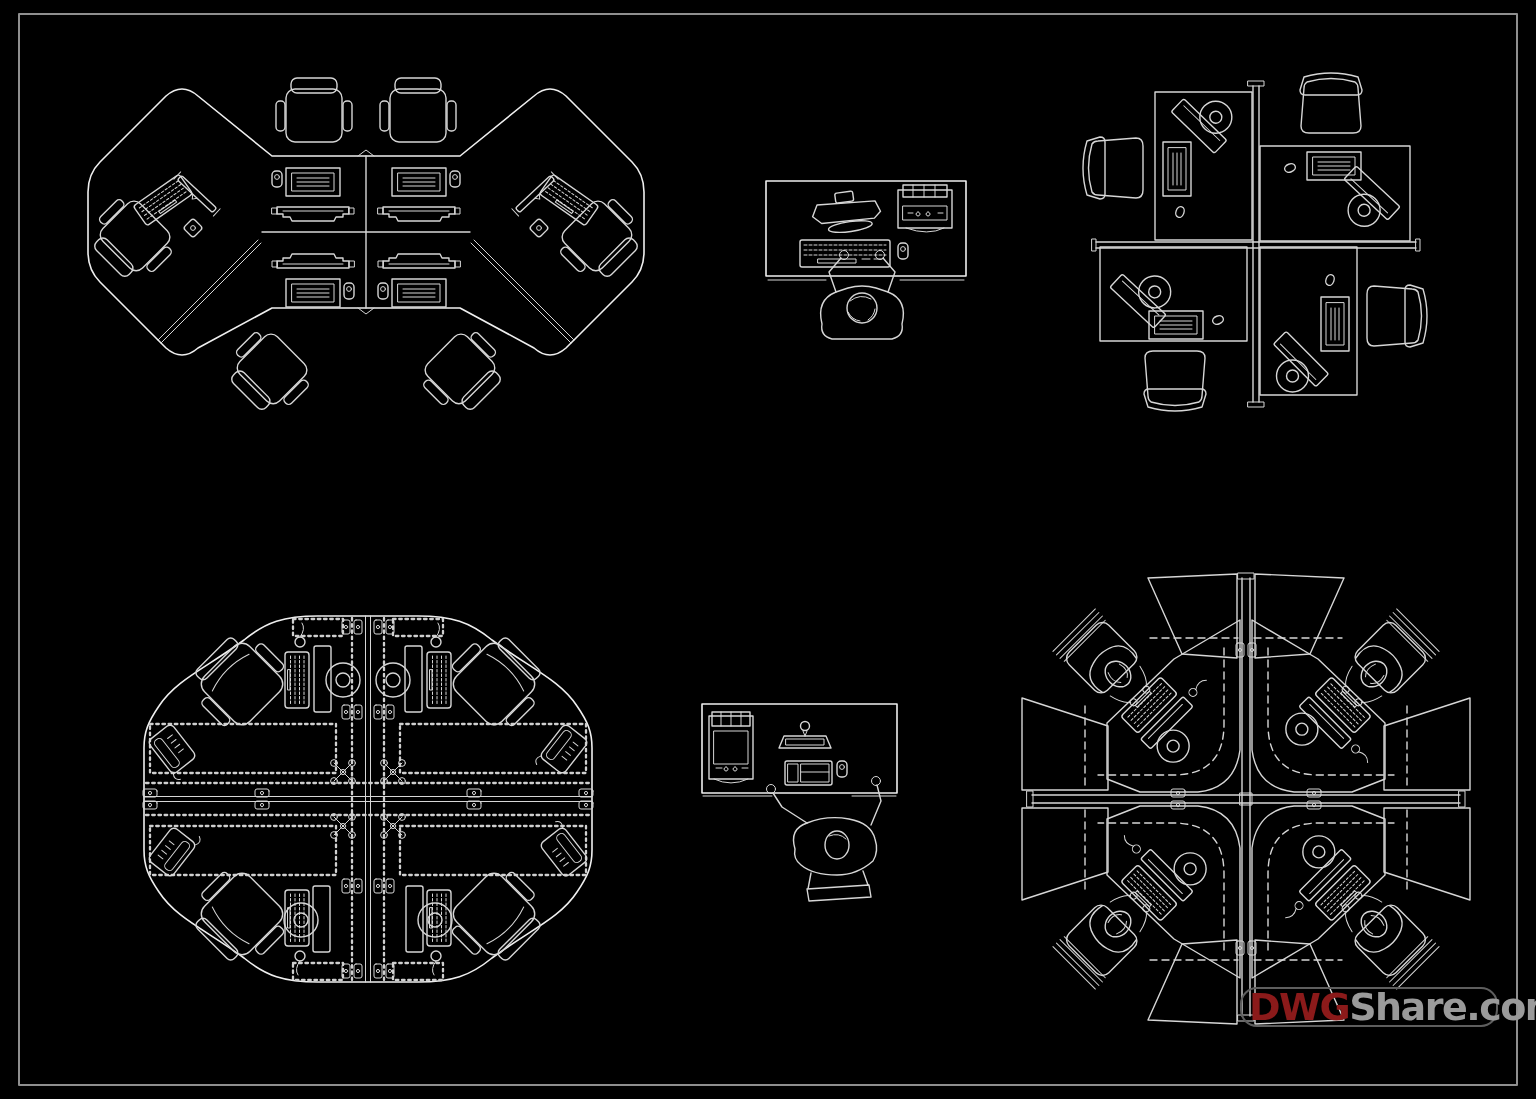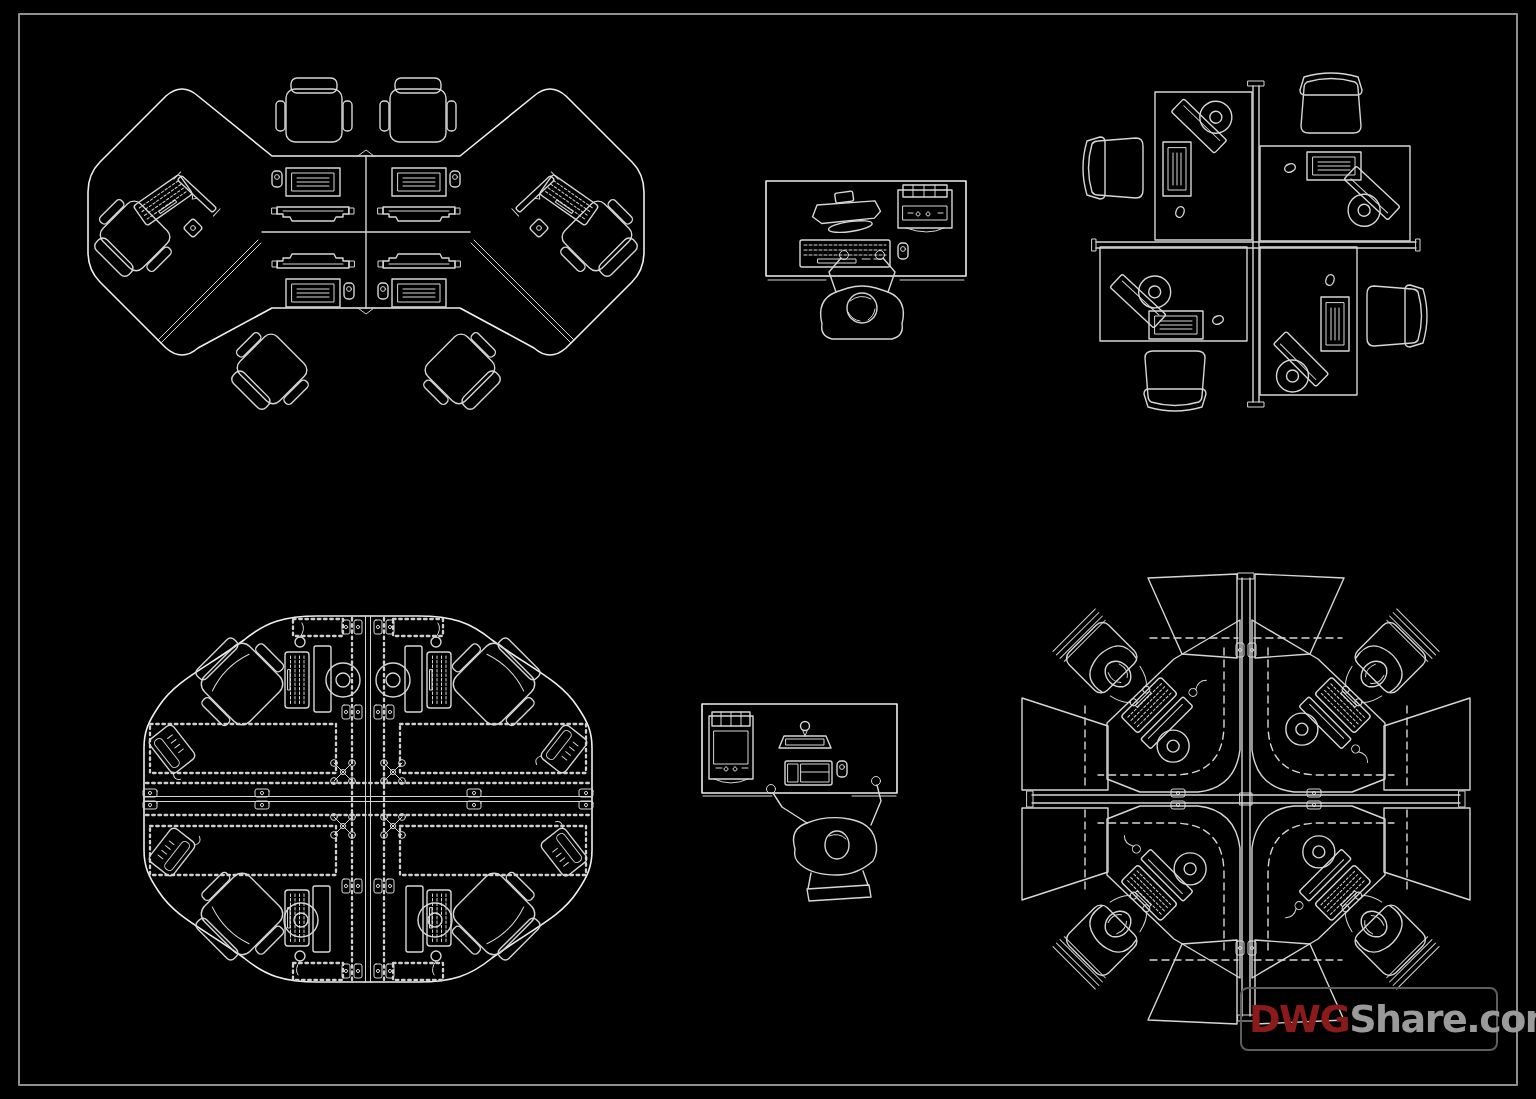--- a/index.html
+++ b/index.html
@@ -13,22 +13,22 @@
   }
   html,body{margin:0;padding:0;background:var(--background);}
   body{width:1536px;height:1099px;position:relative;overflow:hidden;
        font-family:"DejaVu Sans", sans-serif;}
   svg{position:absolute;left:0;top:0;}
   svg *{fill:none;stroke:var(--line-color);stroke-width:1.4;stroke-linejoin:round;stroke-linecap:round;}
   .br{stroke:var(--bright-line);stroke-width:1.6;}
   .fine{stroke-width:1;}
   .dsh{stroke-dasharray:7 5;stroke-width:1.2;stroke:#c9c9c9;}
   .dot{stroke-dasharray:2.6 3.6;stroke-width:2.3;stroke:#cfcfcf;}
-  .watermark{position:absolute;left:1240px;top:987px;width:258px;height:64px;
-    border:2px solid #5e5e5e;border-radius:8px;box-sizing:border-box;
+  .watermark{position:absolute;left:1240px;top:987px;width:258px;height:40px;
+    border:2px solid #5e5e5e;border-radius:17px;box-sizing:border-box;
     display:flex;align-items:center;padding-left:7px;
     font-weight:bold;font-size:38px;letter-spacing:-1.5px;line-height:1;
     font-family:"DejaVu Sans", sans-serif;}
   .wm-red{color:var(--watermark-red);}
   .wm-gray{color:var(--watermark-gray);}
 </style>
 </head>
 <body>
 
 <svg width="1536" height="1099" viewBox="0 0 1536 1099">

